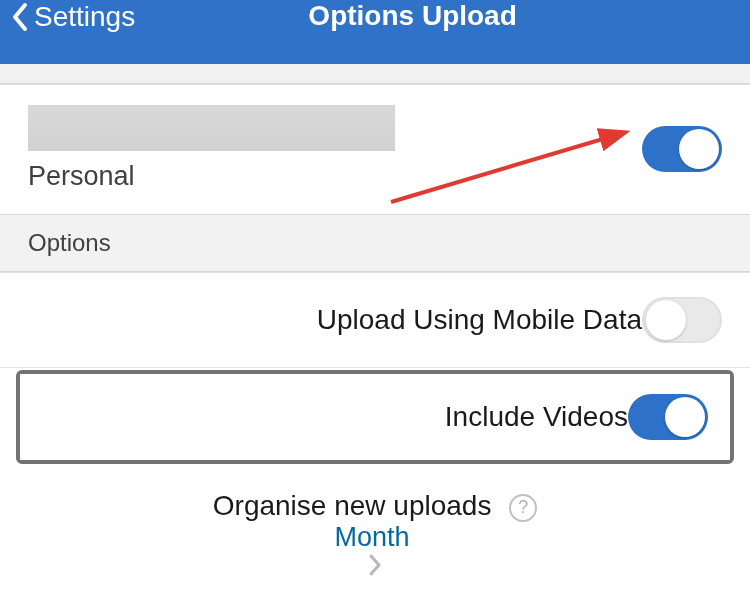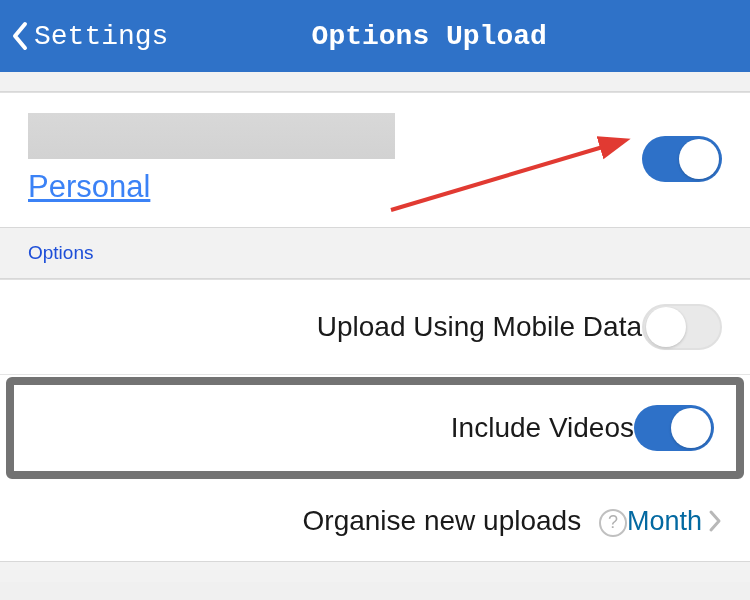--- a/index.html
+++ b/index.html
@@ -9,26 +9,25 @@
     }
     body {
       font-family: -apple-system, BlinkMacSystemFont, "Segoe UI", Helvetica, Arial, sans-serif;
       width: 750px;
       height: 600px;
       background: #f0f0f0;
       overflow: hidden;
     }
     .header {
       background: #2f72c8;
-      height: 72px;
-      display: flex;
-      align-items: center;
+      height: 64px;
+      display: flex;
+      align-items: flex-start;
       padding: 0 10px;
       color: white;
-      font-family: Liberation Mono, monospace;
     }
     .back-button {
       display: flex;
       align-items: center;
       font-size: 28px;
       font-weight: 400;
       cursor: pointer;
       gap: 4px;
     }
     .back-chevron {
@@ -71,23 +70,22 @@
       display: flex;
       flex-direction: column;
       gap: 10px;
     }
     .account-placeholder {
       width: 367px;
       height: 46px;
       background: linear-gradient(to bottom, #d8d8d8, #d2d2d2);
     }
     .account-sublabel {
-      font-size: 31px;
-      color: #3b82f6;
-      text-decoration: underline;
+      font-size: 27px;
+      color: #404040;
     }
     .toggle {
       width: 80px;
       height: 46px;
       border-radius: 23px;
       position: relative;
       cursor: pointer;
       flex-shrink: 0;
     }
     .toggle.on {
@@ -109,22 +107,22 @@
     .toggle.on .toggle-knob {
       right: 3px;
     }
     .toggle.off .toggle-knob {
       left: 2px;
       top: 1px;
     }
     .section-header {
       background: #f2f2f2;
       padding: 14px 28px;
-      font-size: 19px;
-      color: #1d4ed8;
+      font-size: 24px;
+      color: #404040;
       border-bottom: 1px solid #d8d8d8;
     }
     .option-row {
       display: flex;
       align-items: center;
       padding: 24px 28px;
       background: white;
       border-bottom: 1px solid #e5e5e5;
     }
     .option-label {
@@ -154,23 +152,23 @@
       width: 28px;
       height: 28px;
       border: 2px solid #c0c0c0;
       border-radius: 50%;
       color: #b0b0b0;
       font-size: 18px;
       margin-left: 10px;
       vertical-align: middle;
     }
     .highlight-box {
-      border: 8px solid #737373;
+      border: 4px solid #737373;
       border-radius: 6px;
-      margin: 2px 6px;
+      margin: 2px 16px;
     }
     .highlight-box .option-row {
       border-bottom: none;
       padding: 20px 22px;
     }
     .annotation-arrow {
       position: absolute;
       pointer-events: none;
     }
     .bottom-spacer {
@@ -227,21 +225,21 @@
 
   <div class="highlight-box">
     <div class="option-row">
       <div class="option-label">Include Videos</div>
       <div class="toggle on">
         <div class="toggle-knob"></div>
       </div>
     </div>
   </div>
 
-  <div class="option-row" style="border-bottom:none;">
+  <div class="option-row" style="border-bottom:none;flex-direction:column;">
     <div class="option-label">
       <span>Organise new uploads</span>
       <span class="help-icon">?</span>
     </div>
     <div class="option-value">Month</div>
     <span class="chevron-right">
       <svg viewBox="0 0 14 24" fill="none" stroke="#b8b8b8" stroke-width="3" stroke-linecap="round" stroke-linejoin="round">
         <polyline points="3,3 11,12 3,21"></polyline>
       </svg>
     </span>

